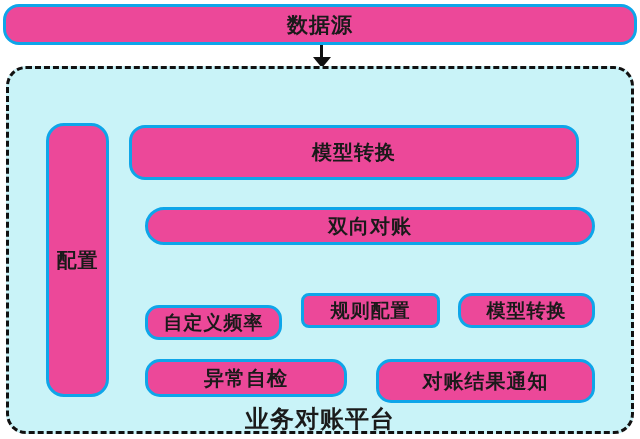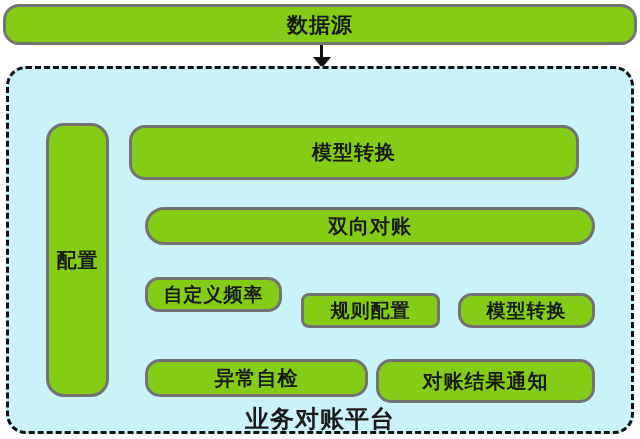--- a/index.html
+++ b/index.html
@@ -5,22 +5,22 @@
   html,body{margin:0;padding:0;}
   body{
     width:640px;height:439px;position:relative;
     background:#ffffff;
     font-family:"Liberation Sans","DejaVu Sans",sans-serif;
     color:#1a1a1a;
     overflow:hidden;
   }
   .node{
     position:absolute;
-    background:#84cc16;
-    border:3px solid #737373;
+    background:#ec4899;
+    border:3px solid #0ea5e9;
     border-radius:16px;
     display:flex;
     align-items:center;
     justify-content:center;
     font-weight:bold;
     font-size:20px;
     letter-spacing:1px;
     box-sizing:border-box;
   }
   .source-box{
@@ -46,24 +46,24 @@
   }
   .config-center{
     left:37px;top:54px;width:63px;height:274px;
     flex-direction:row;
     line-height:29px;
     border-radius:18px;
   }
   .model-conversion{left:120px;top:56px;width:450px;height:55px;}
   .bidirectional{left:136px;top:138px;width:450px;height:38px;border-radius:24px;}
   .small{height:35px;border-radius:14px;font-size:19px;}
-  .custom-frequency{left:136px;top:208px;width:137px;}
+  .custom-frequency{left:136px;top:236px;width:137px;}
   .rule-config{left:292px;top:224px;width:139px;border-radius:8px;}
   .dynamic-loading{left:449px;top:224px;width:137px;}
-  .self-check{left:136px;top:290px;width:223px;height:38px;border-radius:15px;}
+  .self-check{left:136px;top:290px;width:202px;height:38px;border-radius:15px;}
   .result-notice{left:367px;top:290px;width:219px;height:44px;border-radius:15px;}
   .platform-label{
     position:absolute;left:0;top:334px;width:100%;
     text-align:center;
     font-weight:bold;
     font-size:24px;
     letter-spacing:1px;
   }
 </style>
 </head>

